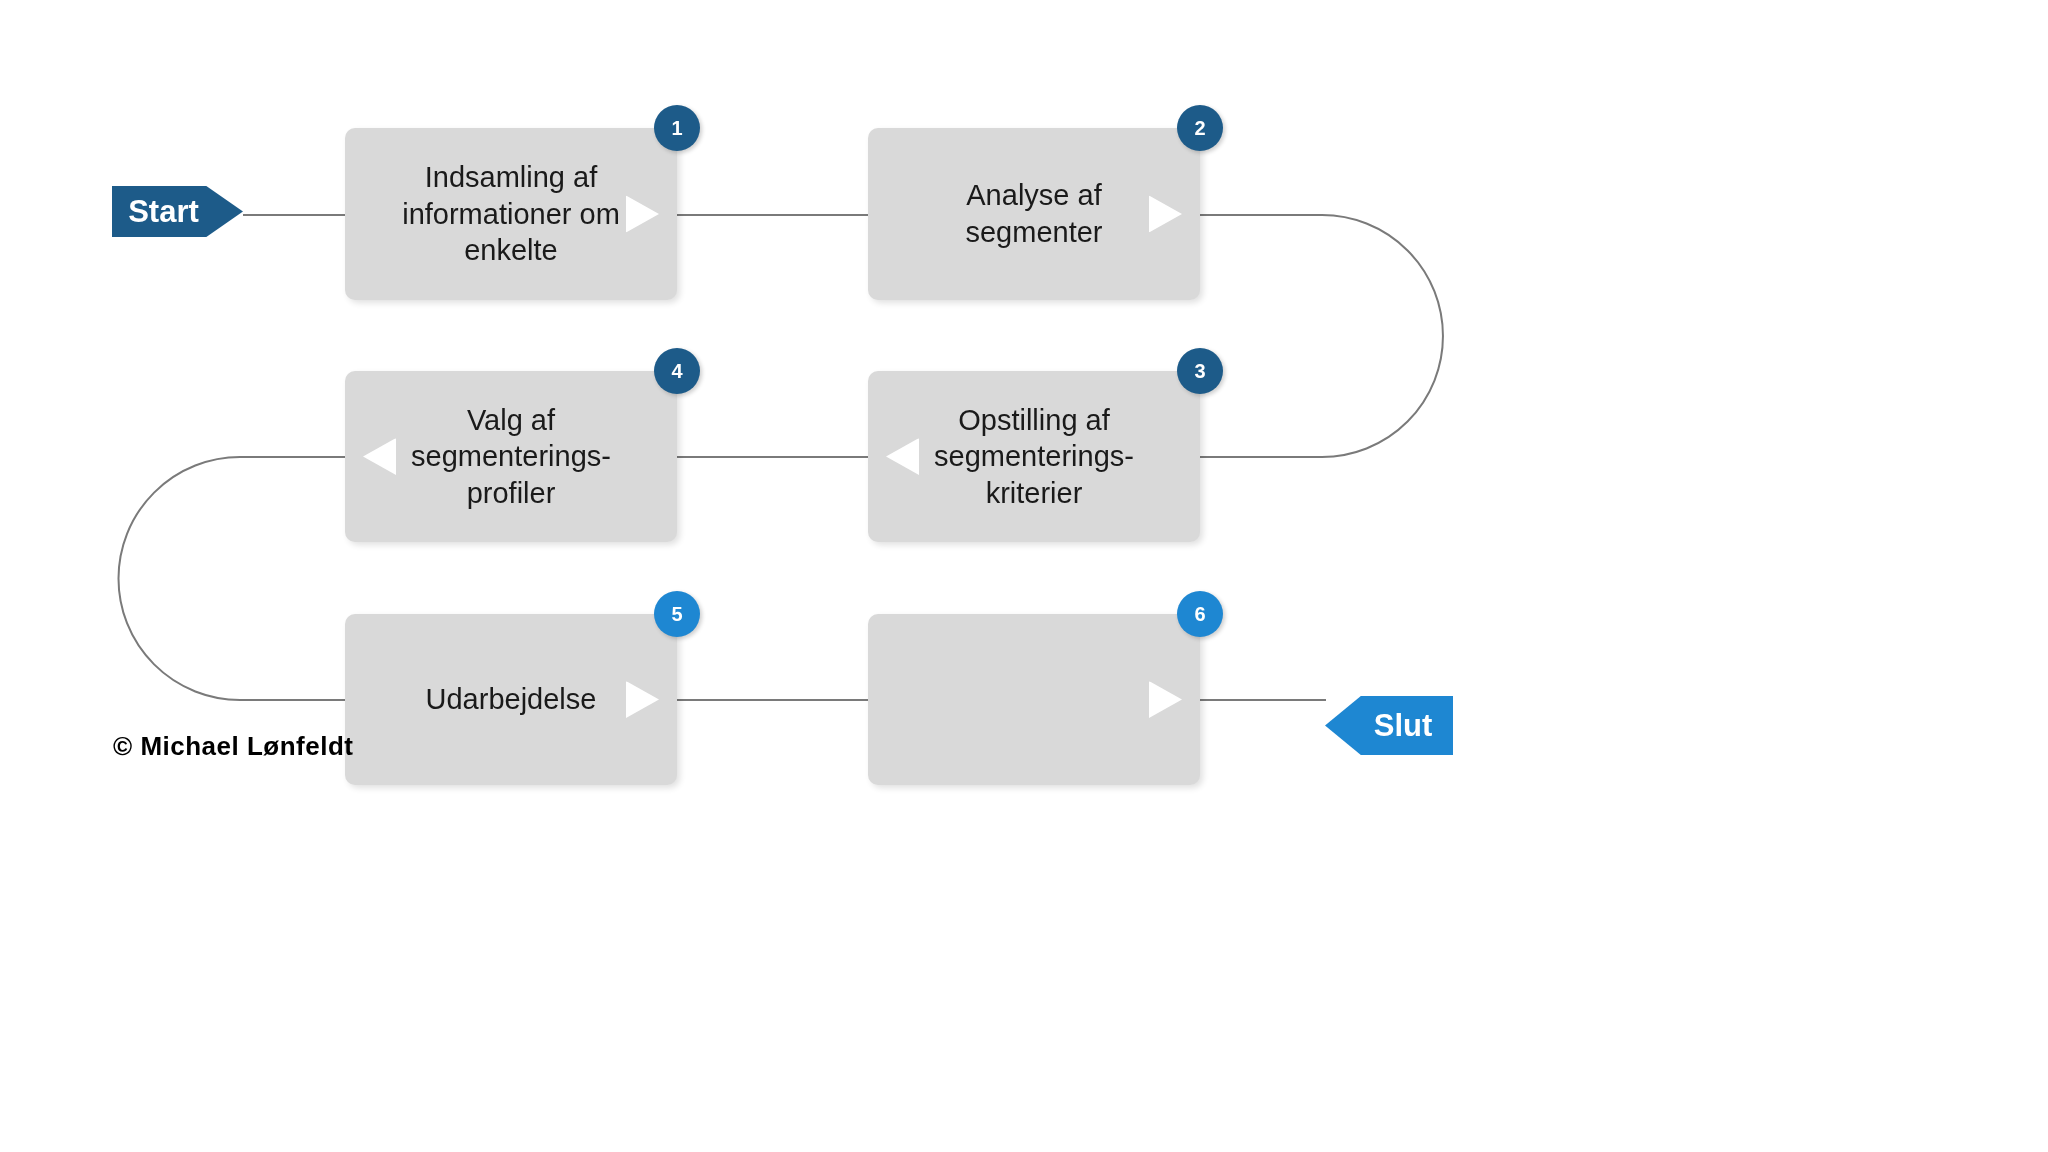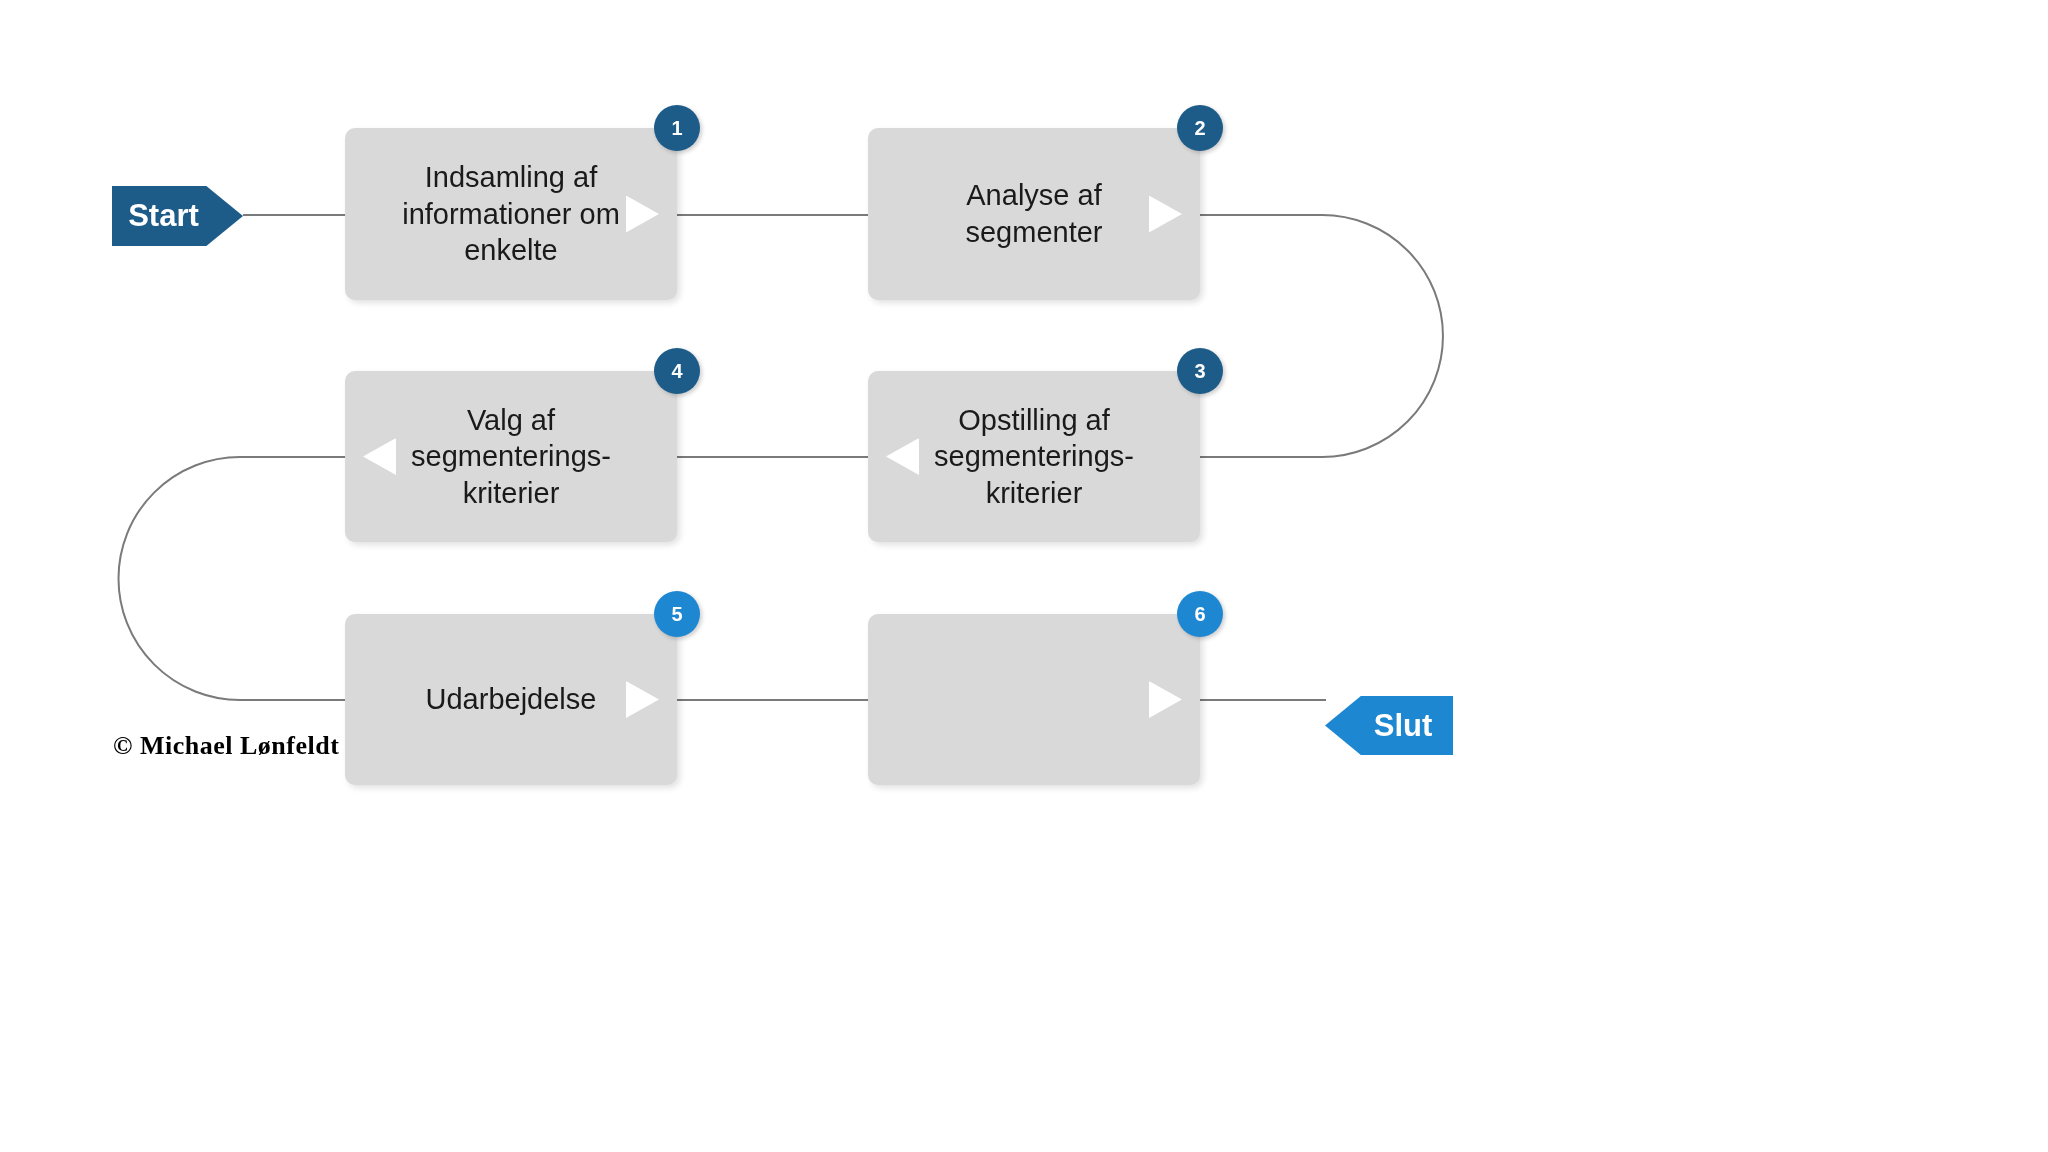--- a/index.html
+++ b/index.html
@@ -82,21 +82,21 @@
     position: absolute;
     color: #ffffff;
     font-weight: bold;
     font-size: 31px;
     display: flex;
     align-items: center;
     justify-content: center;
   }
   .terminal.start {
     left: 112px; top: 186px;
-    width: 131px; height: 60px;
+    width: 131px; height: 51px;
     background: var(--dark_blue, #1d5b89);
     clip-path: polygon(0 0, 72% 0, 100% 50%, 72% 100%, 0 100%);
     padding-right: 28px;
     box-sizing: border-box;
   }
   .terminal.slut {
     left: 1325px; top: 672px;
     width: 128px; height: 59px;
     background: var(--bright_blue, #1e87d2);
     clip-path: polygon(28% 0, 100% 0, 100% 100%, 28% 100%, 0 50%);
@@ -105,21 +105,20 @@
     margin-top: 24px;
   }
   .credit {
     position: absolute;
     left: 113px;
     top: 731px;
     font-size: 26px;
     font-weight: bold;
     color: #000000;
     letter-spacing: 0.5px;
-    font-family: Liberation Serif, serif;
   }
   
   #box1 { left: 345px; top: 128px; height: 172px; }
   #box2 { left: 868px; top: 128px; height: 172px; }
   #box3 { left: 868px; top: 371px; height: 171px; }
   #box4 { left: 345px; top: 371px; height: 171px; }
   #box5 { left: 345px; top: 614px; height: 171px; }
   #box6 { left: 868px; top: 614px; height: 171px; }
 </style>
 </head>
@@ -161,21 +160,21 @@
     <span class="step-label">Opstilling af
 segmenterings-
 kriterier</span>
     <span class="tri left"></span>
   </div>
 
   <div id="box4" class="step-box">
     <span class="badge">4</span>
     <span class="step-label">Valg af
 segmenterings-
-kriterier</span>
+profiler</span>
     <span class="tri left"></span>
   </div>
 
   <div id="box5" class="step-box">
     <span class="badge bright">5</span>
     <span class="step-label">Udarbejdelse</span>
     <span class="tri right"></span>
   </div>
 
   <div id="box6" class="step-box">

